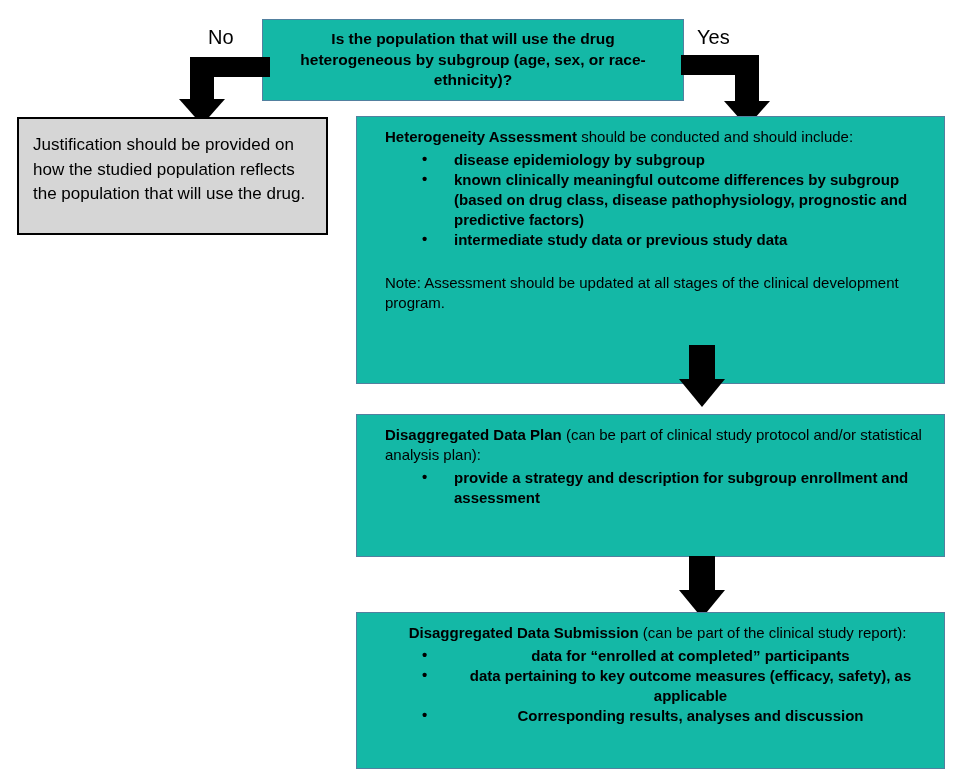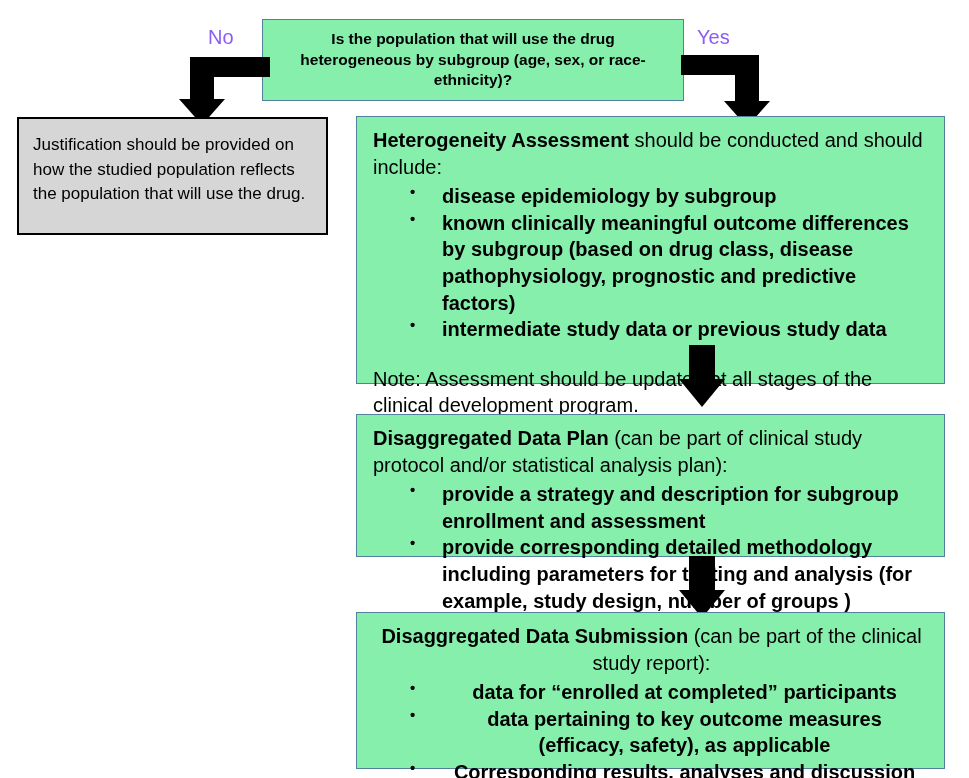--- a/index.html
+++ b/index.html
@@ -15,21 +15,21 @@
     color: #000000;
     overflow: hidden;
   }
 
   
   .node {
     position: absolute;
     box-sizing: border-box;
   }
   .node-blue {
-    background: #86efac;
+    background: #14b8a6;
     border: 1.5px solid #52809f;
   }
   .node-gray {
     background: #d6d6d6;
     border: 2.5px solid #000000;
   }
 
   
   #decision-box {
     left: 262px;
@@ -47,21 +47,21 @@
     text-align: center;
     padding: 0 12px;
     white-space: pre-line;
   }
 
   
   .branch-label {
     position: absolute;
     font-size: 20px;
     line-height: 1;
-    color: #8b5cf6;
+    color: #000000;
   }
   #label-no  { left: 208px; top: 27px; }
   #label-yes { left: 697px; top: 27px; }
 
   
   #justification-box {
     left: 17px;
     top: 117px;
     width: 311px;
     height: 118px;
@@ -72,22 +72,22 @@
     line-height: 1.45;
     white-space: pre-line;
   }
 
   
   #box-heterogeneity { left: 356px; top: 116px; width: 589px; height: 268px; }
   #box-plan          { left: 356px; top: 414px; width: 589px; height: 143px; }
   #box-submission    { left: 356px; top: 612px; width: 589px; height: 157px; text-align: center; }
 
   .node-blue .body {
-    padding: 10px 14px 0 16px;
-    font-size: 20px;
+    padding: 10px 14px 0 28px;
+    font-size: 15px;
     line-height: 1.33;
   }
   .lead { margin: 0; }
   .lead b { font-weight: bold; }
 
   ul.bullets {
     list-style: none;
     margin: 3px;
     padding: 0 0 0 34px;
     font-weight: bold;
@@ -179,21 +179,20 @@
 </div>
 
 <div class="arrow-stem" id="arrow-1-stem"></div>
 <div class="arrow-head" id="arrow-1-head"></div>
 
 <div class="node node-blue" id="box-plan">
   <div class="body">
     <p class="lead"><b>Disaggregated Data Plan</b><span> (can be part of clinical study protocol and/or statistical analysis plan):</span></p>
     <ul class="bullets">
       <li>provide a strategy and description for subgroup enrollment and assessment</li>
-      <li>provide corresponding detailed methodology including parameters for testing and analysis (for example, study design, number of groups )</li>
     </ul>
   </div>
 </div>
 
 <div class="arrow-stem" id="arrow-2-stem"></div>
 <div class="arrow-head" id="arrow-2-head"></div>
 
 <div class="node node-blue" id="box-submission">
   <div class="body">
     <p class="lead"><b>Disaggregated Data Submission</b><span> (can be part of the clinical study report):</span></p>

